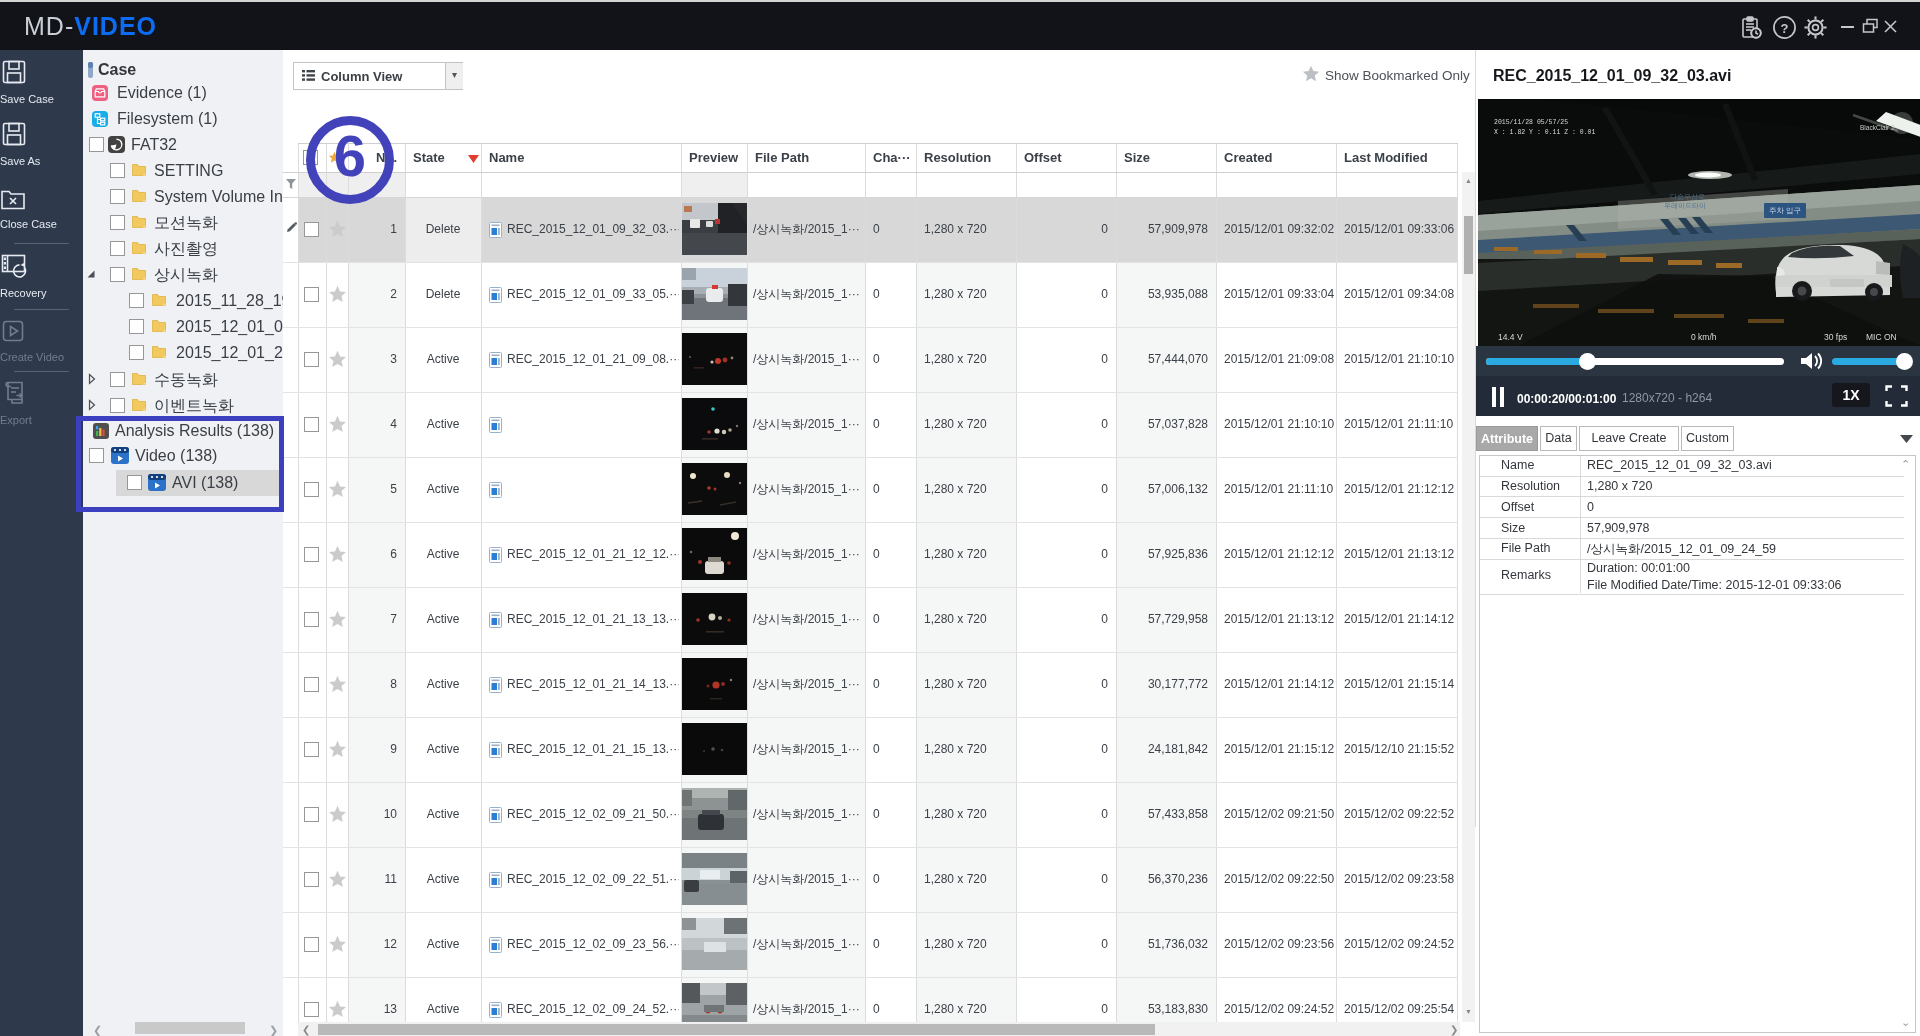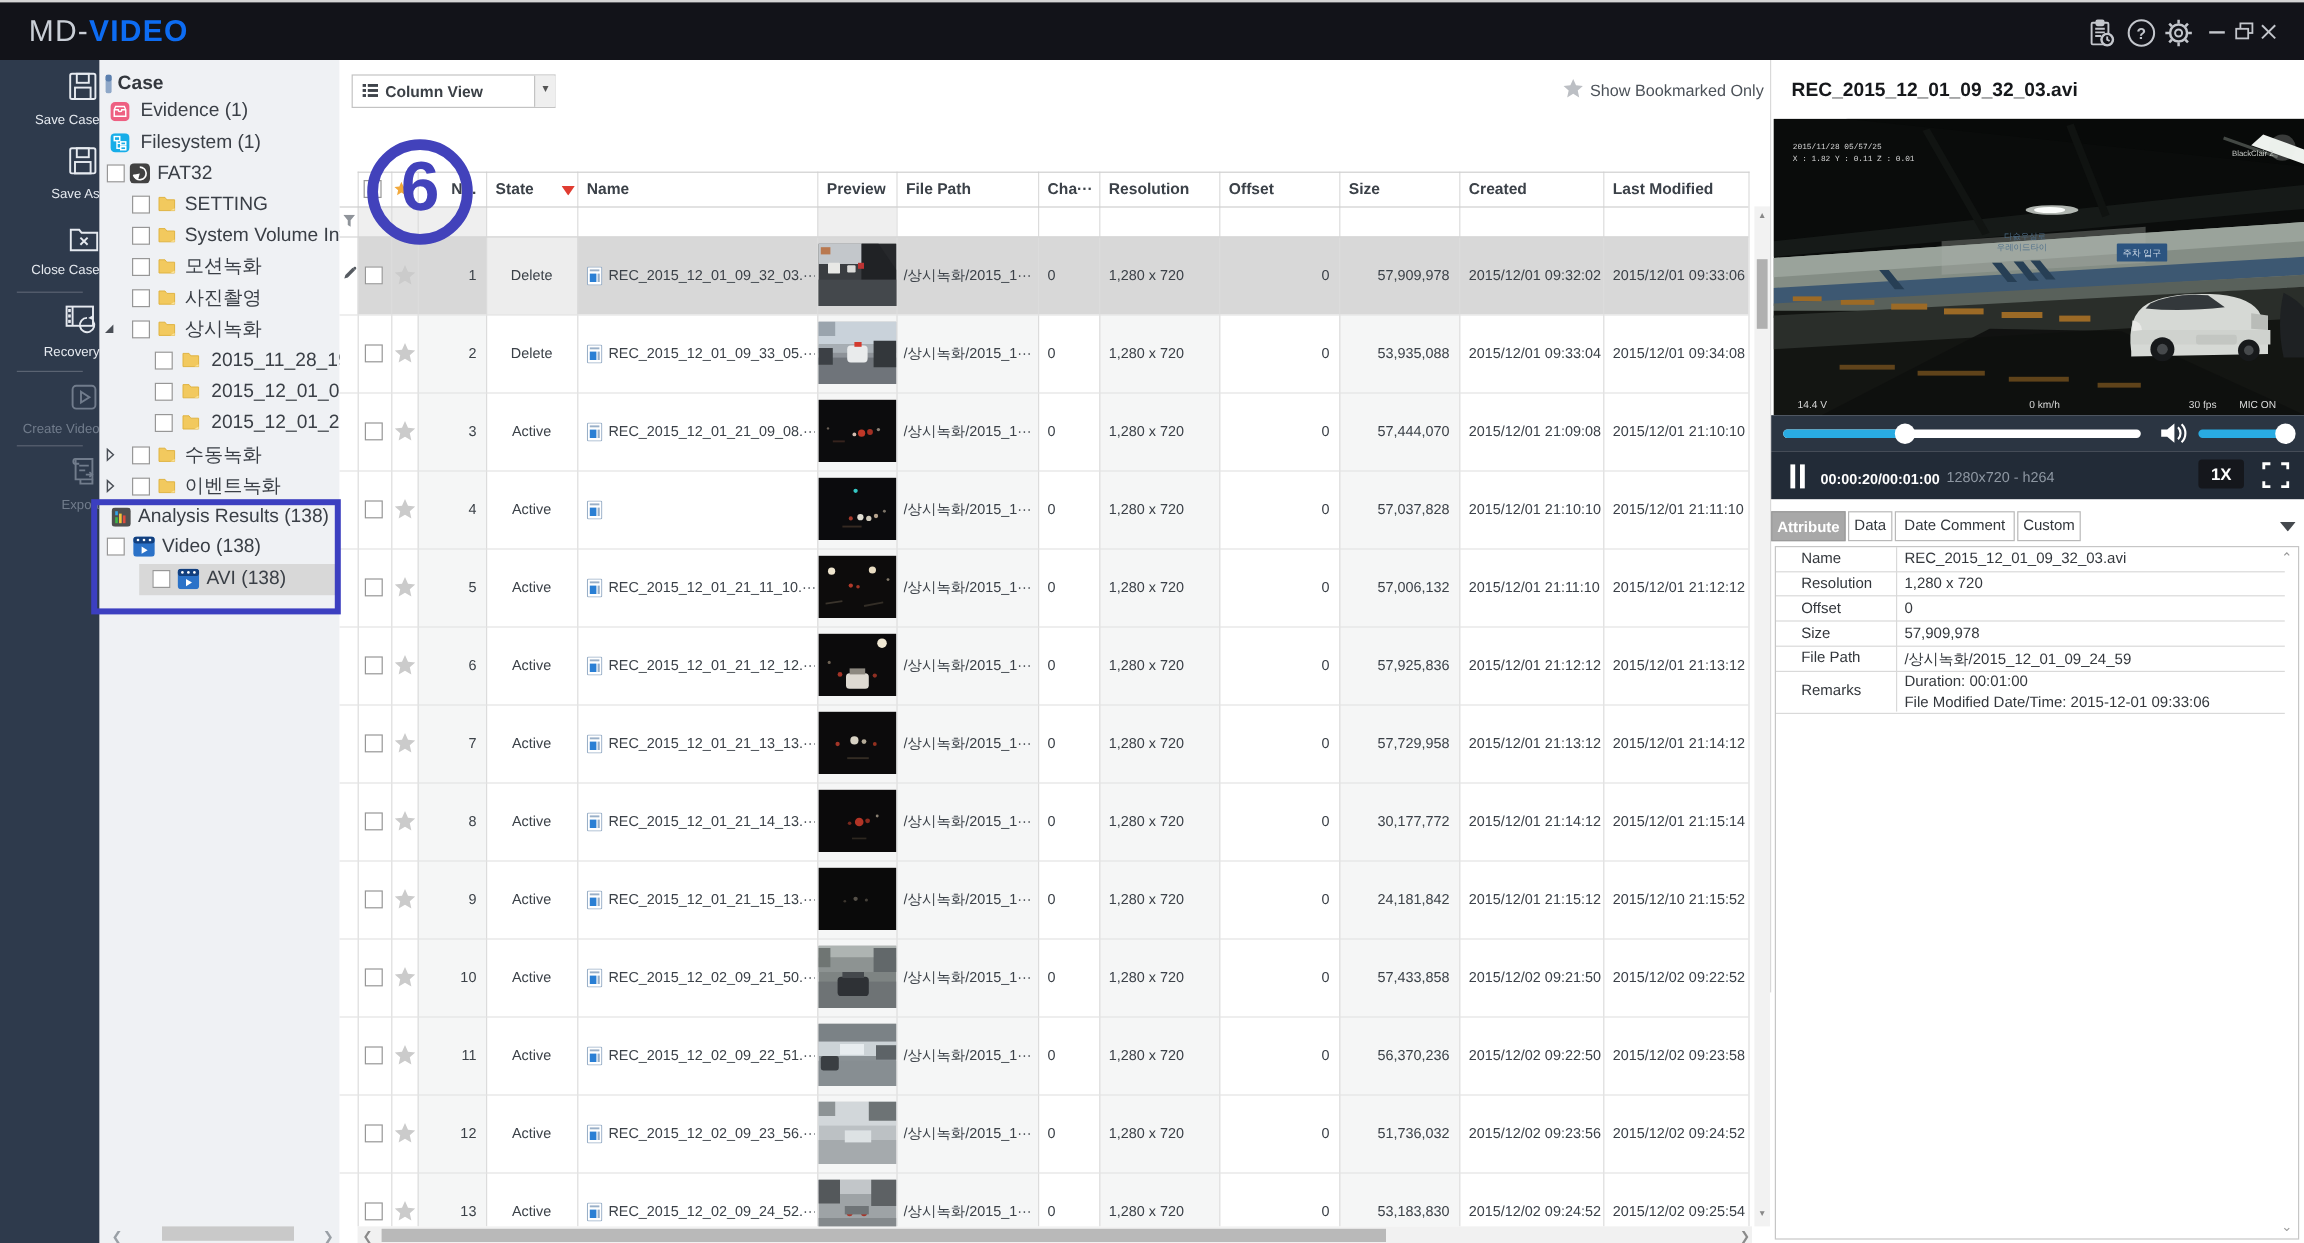--- a/index.html
+++ b/index.html
@@ -6,21 +6,21 @@
   body{width:1920px;height:1036px;overflow:hidden;font-family:"Liberation Sans",sans-serif;background:#fff;}
   #app{position:relative;width:1920px;height:1036px;background:#fff;}
   .abs{position:absolute;}
   
   #topbar{position:absolute;left:0;top:0;width:1920px;height:50px;background:#121319;border-top:2px solid #d4d4d4;box-sizing:border-box;}
   #logo{position:absolute;left:24px;top:10px;font-size:25px;letter-spacing:1px;color:#c9ced6;font-weight:400;}
   #logo b{color:#0d6cf2;font-weight:700;}
   .tbico{position:absolute;top:13px;}
   
   #sidebar{position:absolute;left:0;top:50px;width:83px;height:986px;background:#2e3a4c;}
-  .sbtn{position:absolute;left:0;width:83px;text-align:right;color:#e6eaf0;}
+  .sbtn{position:absolute;left:0;width:83px;text-align:left;color:#e6eaf0;}
   .sbtn .lbl{display:block;font-size:11px;margin-top:3px;}
   .sbtn.dim{color:#717c8c;}
   .sbsep{position:absolute;left:14px;width:55px;height:0;border-top:1px solid #5a6372;}
   
   #tree{position:absolute;left:83px;top:50px;width:200px;height:986px;background:#eff1f4;}
   .titem{position:absolute;height:26px;line-height:26px;font-size:16px;color:#3a3f46;white-space:nowrap;}
   .cbx{position:absolute;width:13px;height:13px;background:#fff;border:1px solid #979797;}
   .ticon{position:absolute;width:16px;height:16px;}
   
   #main{position:absolute;left:283px;top:50px;width:1192px;height:986px;background:#fff;}
@@ -493,21 +493,20 @@
         <path d="M9.5 0.8l2.5 5.6 6 .6-4.5 4.1 1.3 6-5.3-3.2-5.3 3.2 1.3-6L1 7l6-.6z"></path>
       </svg>
     <div class="cell" style="left:65px;top:407px;width:49px;text-align:right">5</div>
     <div class="cell" style="left:122px;top:407px;width:76px;text-align:center">Active</div>
     <svg class="abs" style="left:206px;top:432px" width="13" height="16" viewBox="0 0 13 16">
         <rect x="0.5" y="0.5" width="12" height="15" rx="1" fill="#fff" stroke="#9ab0c8"></rect>
         <rect x="2.5" y="6" width="5.5" height="7" fill="#2a7fd4"></rect>
         <rect x="2.5" y="2.5" width="8" height="1.6" fill="#9ab0c8"></rect>
         <rect x="9" y="6" width="1.8" height="7" fill="#9ab0c8"></rect>
       </svg>
-    <div class="cell" style="left:224px;top:407px;width:172px">REC_2015_12_01_21_11_10.···</div>
     <svg class="thumb" style="left:399px;top:413px" width="65" height="52" viewBox="0 0 65 52">
         <rect width="65" height="52" fill="#0d0c0c"></rect>
         <circle cx="11" cy="13" r="3" fill="#efe6cf"></circle>
         <circle cx="45" cy="12" r="3" fill="#e8dcc2"></circle>
         <circle cx="27" cy="25" r="1.8" fill="#b23a2a"></circle>
         <circle cx="33" cy="26" r="1.5" fill="#9c3526"></circle>
         <path d="M6 40l14-2" stroke="#3a342c" stroke-width="1.5"></path>
         <path d="M38 42l16-3" stroke="#332e27" stroke-width="1.5"></path>
         <circle cx="58" cy="20" r="1.2" fill="#857b6c"></circle>
       </svg>
@@ -840,21 +839,21 @@
     <div class="abs" style="left:16px;top:337px;width:4px;height:20px;background:#fff"></div>
     <div class="abs" style="left:24px;top:337px;width:4px;height:20px;background:#fff"></div>
     <div class="abs" style="left:41px;top:342px;font-size:12px;font-weight:700;color:#fff;white-space:nowrap">00:00:20/00:01:00</div>
     <div class="abs" style="left:146px;top:341px;font-size:12px;color:#8e97a2;white-space:nowrap">1280x720 - h264</div>
     <div class="abs" style="left:356px;top:333px;width:38px;height:24px;background:#15171c;border-radius:3px;text-align:center;line-height:24px;font-size:14px;font-weight:700;color:#fff">1X</div>
     <svg class="abs" style="left:409px;top:335px" width="23" height="22" viewBox="0 0 23 22" fill="none" stroke="#fff" stroke-width="2.4">
         <path d="M1.5 6V1.5H7M16 1.5h5.5V6M21.5 16v4.5H16M7 20.5H1.5V16"></path>
       </svg>
     <div class="abs" style="left:0px;top:376px;width:62px;height:25px;background:#a8a8a8;border:1px solid #9a9a9a;box-sizing:border-box;text-align:center;line-height:24px;font-size:12.5px;font-weight:700;color:#fff;white-space:nowrap">Attribute</div>
     <div class="abs" style="left:64px;top:376px;width:37px;height:25px;background:#fff;border:1px solid #b9b9b9;box-sizing:border-box;text-align:center;line-height:23px;font-size:12.5px;color:#33373c;white-space:nowrap">Data</div>
-    <div class="abs" style="left:103px;top:376px;width:100px;height:25px;background:#fff;border:1px solid #b9b9b9;box-sizing:border-box;text-align:center;line-height:23px;font-size:12.5px;color:#33373c;white-space:nowrap">Date Comment</div>
+    <div class="abs" style="left:103px;top:376px;width:100px;height:25px;background:#fff;border:1px solid #b9b9b9;box-sizing:border-box;text-align:center;line-height:23px;font-size:12.5px;color:#33373c;white-space:nowrap">Leave Create</div>
     <div class="abs" style="left:205px;top:376px;width:53px;height:25px;background:#fff;border:1px solid #b9b9b9;box-sizing:border-box;text-align:center;line-height:23px;font-size:12.5px;color:#33373c;white-space:nowrap">Custom</div>
     <svg class="abs" style="left:424px;top:385px" width="13" height="8" viewBox="0 0 13 8">
         <path d="M0 0h13L6.5 8z" fill="#45494e"></path>
       </svg>
     <div class="abs" style="left:3px;top:405px;width:437px;height:578px;border:1px solid #c6c6c6;box-sizing:border-box"></div>
     <div class="abs" style="left:104px;top:406px;width:1px;height:137px;background:#d9d9d9"></div>
     <div class="gline-h" style="left:4px;top:426px;width:424px;background:#d9d9d9"></div>
     <div class="gline-h" style="left:4px;top:446px;width:424px;background:#d9d9d9"></div>
     <div class="gline-h" style="left:4px;top:467px;width:424px;background:#d9d9d9"></div>
     <div class="gline-h" style="left:4px;top:488px;width:424px;background:#d9d9d9"></div>

